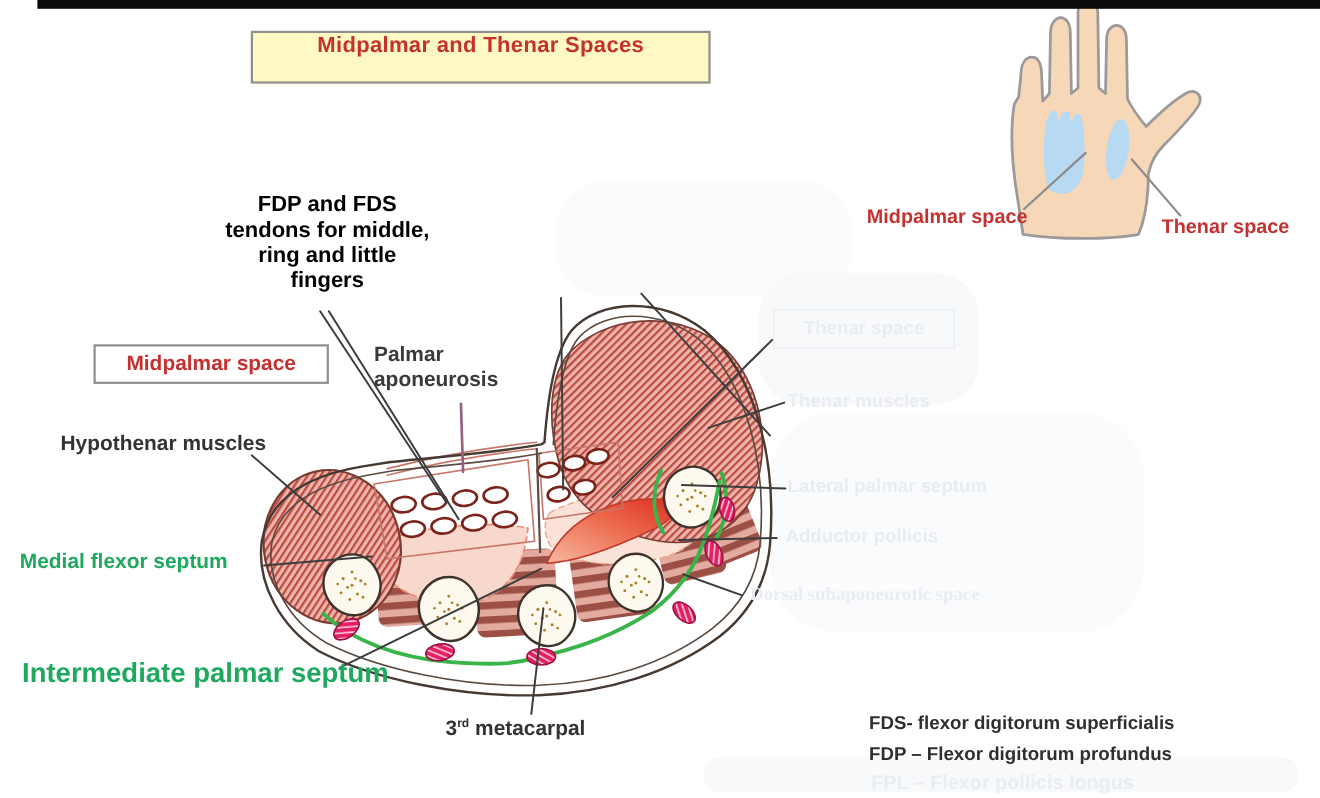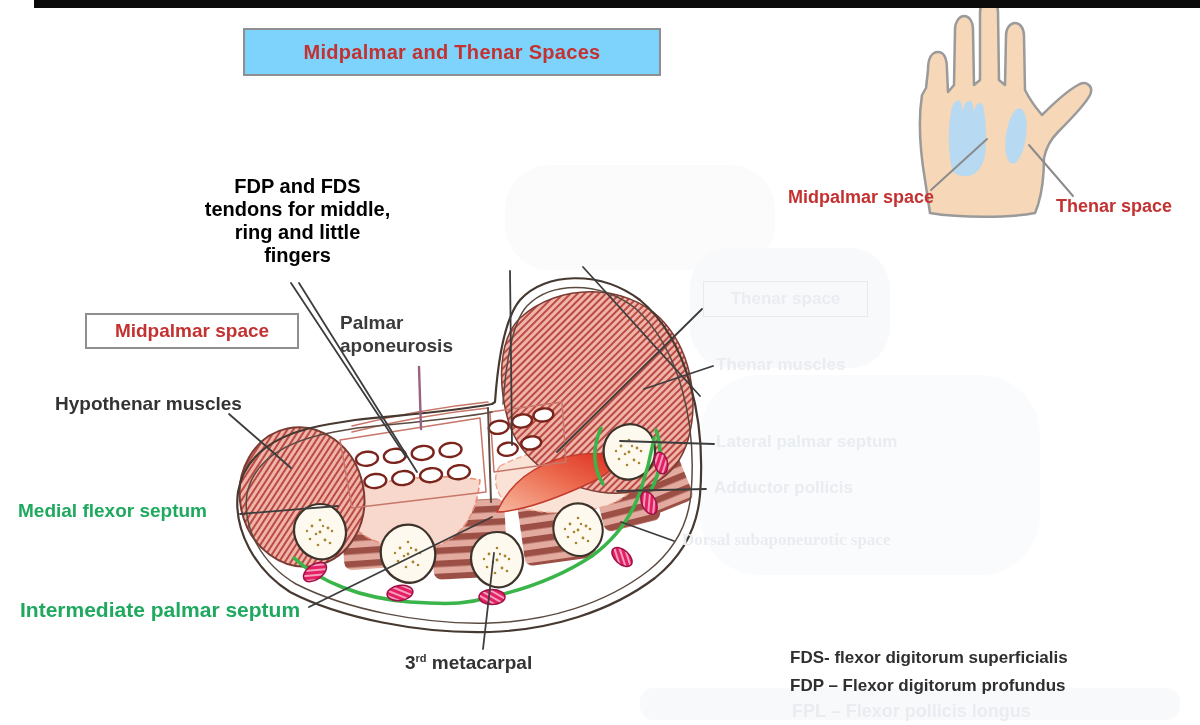--- a/index.html
+++ b/index.html
@@ -7,36 +7,36 @@
     width:1200px;height:725px;position:relative;overflow:hidden;
     background:#ffffff;
     font-family:"Liberation Sans", sans-serif;
   }
   .abs{position:absolute;}
   .lbl{font-weight:bold;color:#333;line-height:1.2;white-space:nowrap;}
   .red{color:#c43131;}
   .green{color:#1fa95f;}
   .topbar{left:34px;top:0;width:1166px;height:8px;background:#0b0b0b;}
   .titlebox{
-    left:243px;top:28px;width:414px;height:44px;
-    border:2px solid #8f8f8f;background:#7dd3fc;
-    display:flex;align-items:center;justify-content:center;
+    left:228px;top:28px;width:414px;height:44px;
+    border:2px solid #8f8f8f;background:#fef9c3;
+    display:flex;align-items:flex-start;justify-content:center;
   }
   .titlebox span{font-size:20px;font-weight:bold;color:#c43131;letter-spacing:.3px;}
   .fdpblock{left:150px;top:175px;width:295px;text-align:center;font-size:20px;color:#000000;line-height:23px;}
   .midbox{
     left:85px;top:313px;width:210px;height:32px;
     border:2px solid #8f8f8f;background:#fff;
     display:flex;align-items:center;justify-content:center;
     font-size:19px;font-weight:bold;
   }
   .palmarlbl{left:340px;top:311px;width:175px;text-align:left;font-size:19px;color:#3a3a3a;line-height:23px;}
   .hypo{left:55px;top:393px;font-size:19px;}
   .medsep{left:18px;top:500px;font-size:19px;}
-  .intsep{left:20px;top:597px;font-size:21px;}
+  .intsep{left:20px;top:597px;font-size:25px;}
   .mc3{left:405px;top:652px;font-size:19px;}
   .mc3 sup{font-size:11px;}
   .legend{left:790px;top:644px;font-size:17px;line-height:28px;color:#2f2f2f;}
   .handlbl-mid{left:788px;top:187px;font-size:18px;}
   .handlbl-the{left:1056px;top:196px;font-size:18px;}
   
   .ghost{color:#e9ecf0;font-weight:bold;font-size:17px;white-space:nowrap;}
   .ghostbox{
     left:703px;top:281px;width:163px;height:34px;
     border:1px solid #e7eaee;display:flex;align-items:center;justify-content:center;

